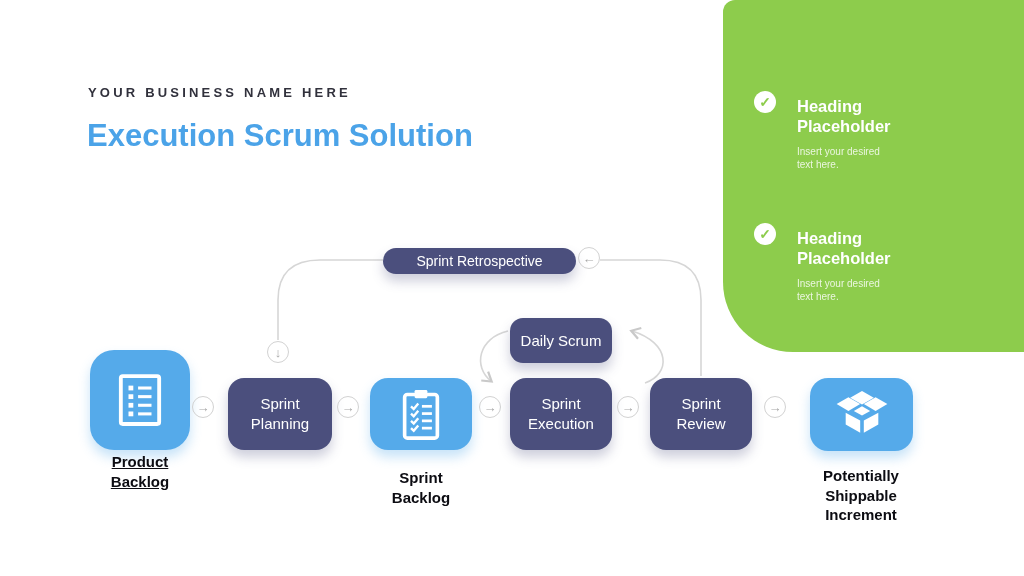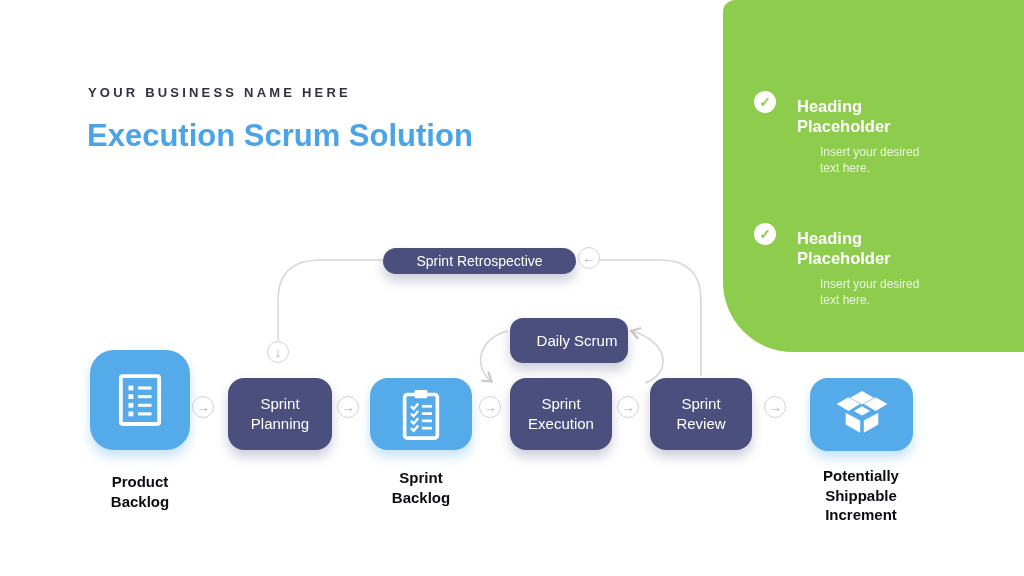--- a/index.html
+++ b/index.html
@@ -20,21 +20,21 @@
     position:absolute; left:0; top:3px; width:22px; height:22px;
     background:#ffffff; border-radius:50%; color:#8DCC4C;
     font-size:14px; font-weight:bold;
     display:flex; align-items:center; justify-content:center;
   }
   .ph-heading {
     margin-left:43px; font-size:16.5px; font-weight:bold; color:#ffffff;
     line-height:1.22; white-space:pre-line;margin-top:8px;
   }
   .ph-body {
-    margin-left:66px; margin-top:9px; font-size:12px;
+    margin-left:43px; margin-top:9px; font-size:10px;
     color:rgba(255,255,255,0.82); line-height:1.3; white-space:pre-line;
   }
 
   
   .eyebrow {
     position:absolute; left:88px; top:85px; font-size:13px;
     letter-spacing:3.2px; font-weight:600; color:#31313c;
   }
   .title {
     position:absolute; left:87px; top:118px; font-size:31px;
@@ -47,37 +47,37 @@
 
   
   .stage {
     position:absolute; background:#4B4F7D; color:#ffffff; font-weight:normal;
     display:flex; align-items:center; justify-content:center; text-align:center;
     white-space:pre-line; box-shadow:0 7px 12px rgba(75,79,125,0.28);
   }
   .stage-planning  { left:228px; top:378px; width:104px; height:72px; border-radius:16px; font-size:15px; line-height:1.35; }
   .stage-execution { left:510px; top:378px; width:102px; height:72px; border-radius:16px; font-size:15px; line-height:1.35; }
   .stage-review    { left:650px; top:378px; width:102px; height:72px; border-radius:16px; font-size:15px; line-height:1.35; }
-  .daily-scrum     { left:510px; top:318px; width:102px; height:45px; border-radius:13px; font-size:15px;padding-left:16px; }
+  .daily-scrum     { left:510px; top:318px; width:102px; height:45px; border-radius:13px; font-size:15px; }
   .retro-bar       { left:383px; top:248px; width:193px; height:26px; border-radius:13px; font-size:14px; }
 
   .milestone {
     position:absolute; background:#55AAEA;
     display:flex; align-items:center; justify-content:center;
     box-shadow:0 7px 12px rgba(85,170,234,0.33);
   }
   .ms-product { left:90px;  top:350px; width:100px; height:100px; border-radius:24px; }
   .ms-sprint  { left:370px; top:378px; width:102px; height:72px;  border-radius:18px; }
   .ms-ship    { left:810px; top:378px; width:103px; height:73px;  border-radius:18px; }
 
   .caption {
     position:absolute; text-align:center; font-weight:bold; font-size:15px;
     color:#0c0c12; line-height:1.3; white-space:pre-line;
   }
-  .cap-product { left:70px;  top:472px; width:140px; }
+  .cap-product { left:70px;  top:452px; width:140px;text-decoration:underline; }
   .cap-sprint  { left:351px; top:468px; width:140px; }
   .cap-ship    { left:786px; top:466px; width:150px; }
 
   .carrow {
     position:absolute; width:22px; height:22px; box-sizing:border-box;
     border:1.4px solid #d2d2d2; border-radius:50%; color:#a8a8a8;
     display:flex; align-items:center; justify-content:center;
     font-size:13px; line-height:1;
   }
   .a1 { left:192px; top:396px; }

